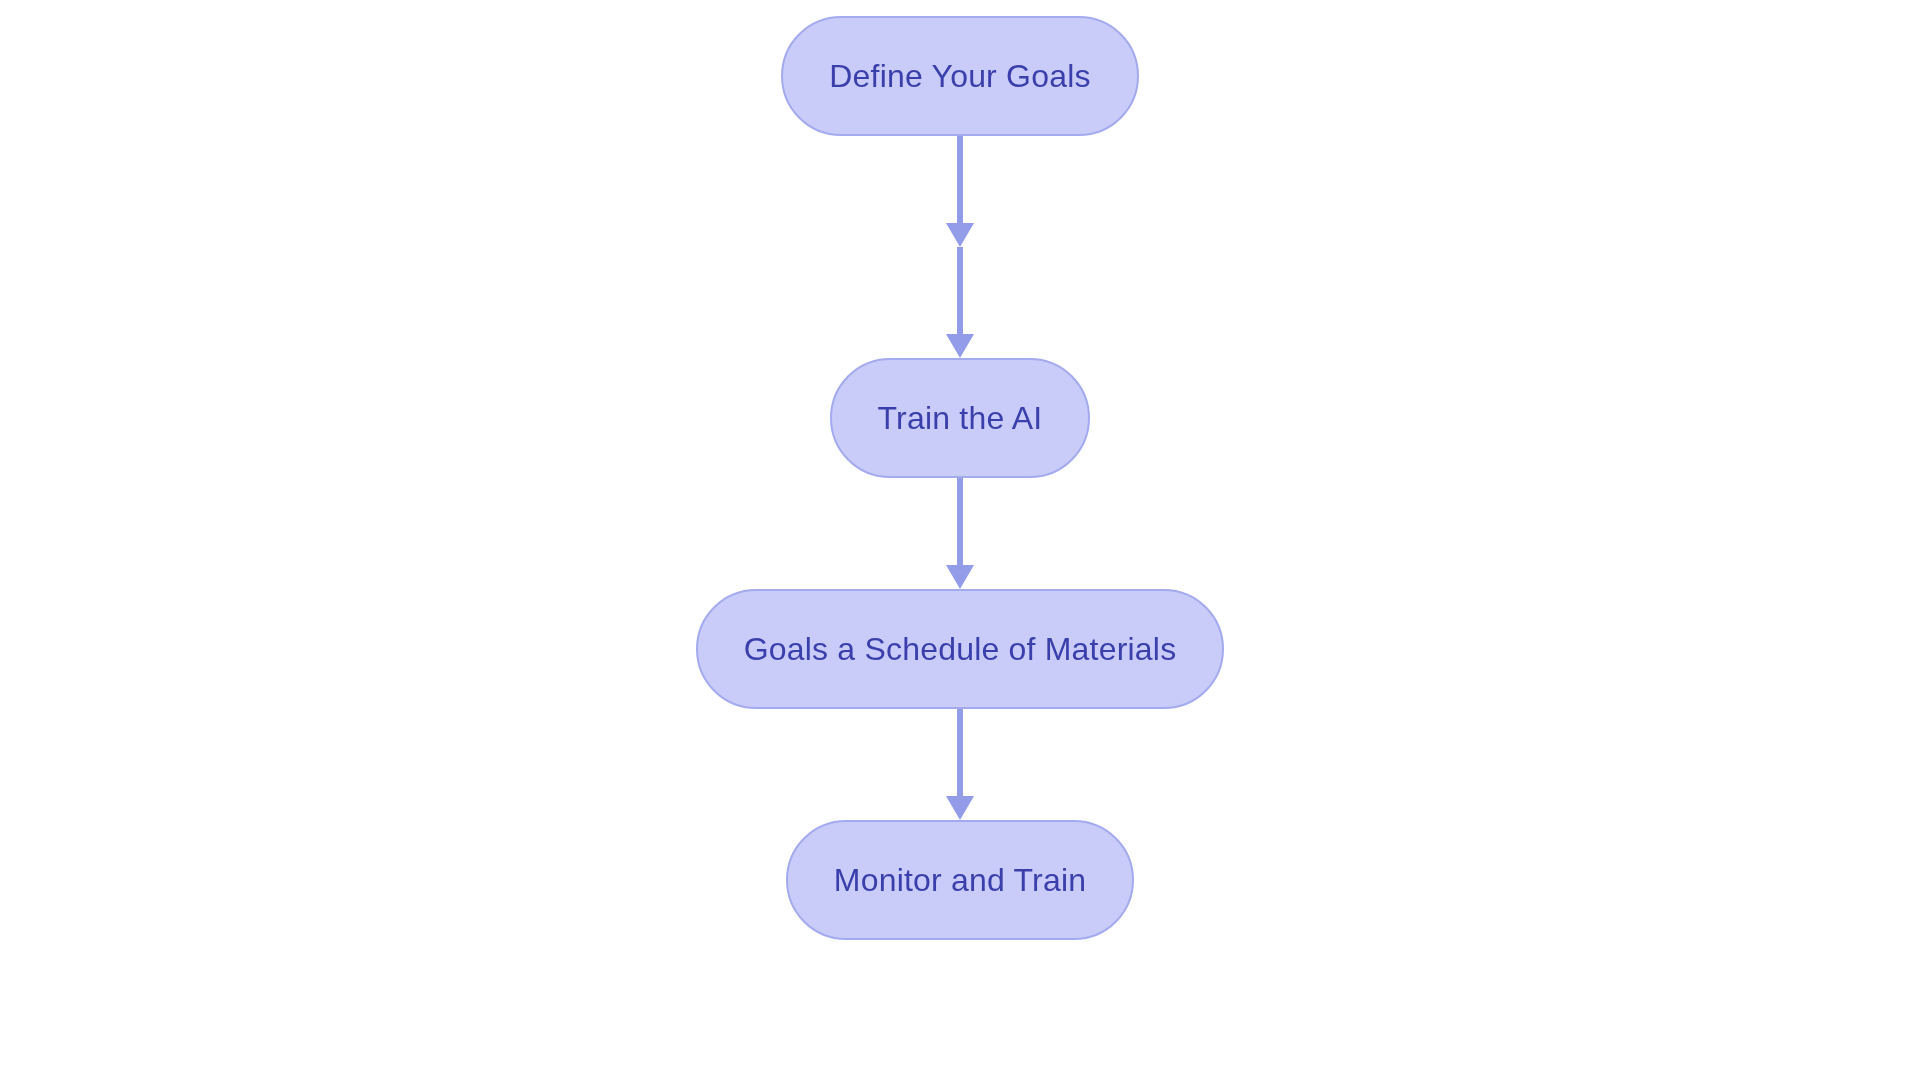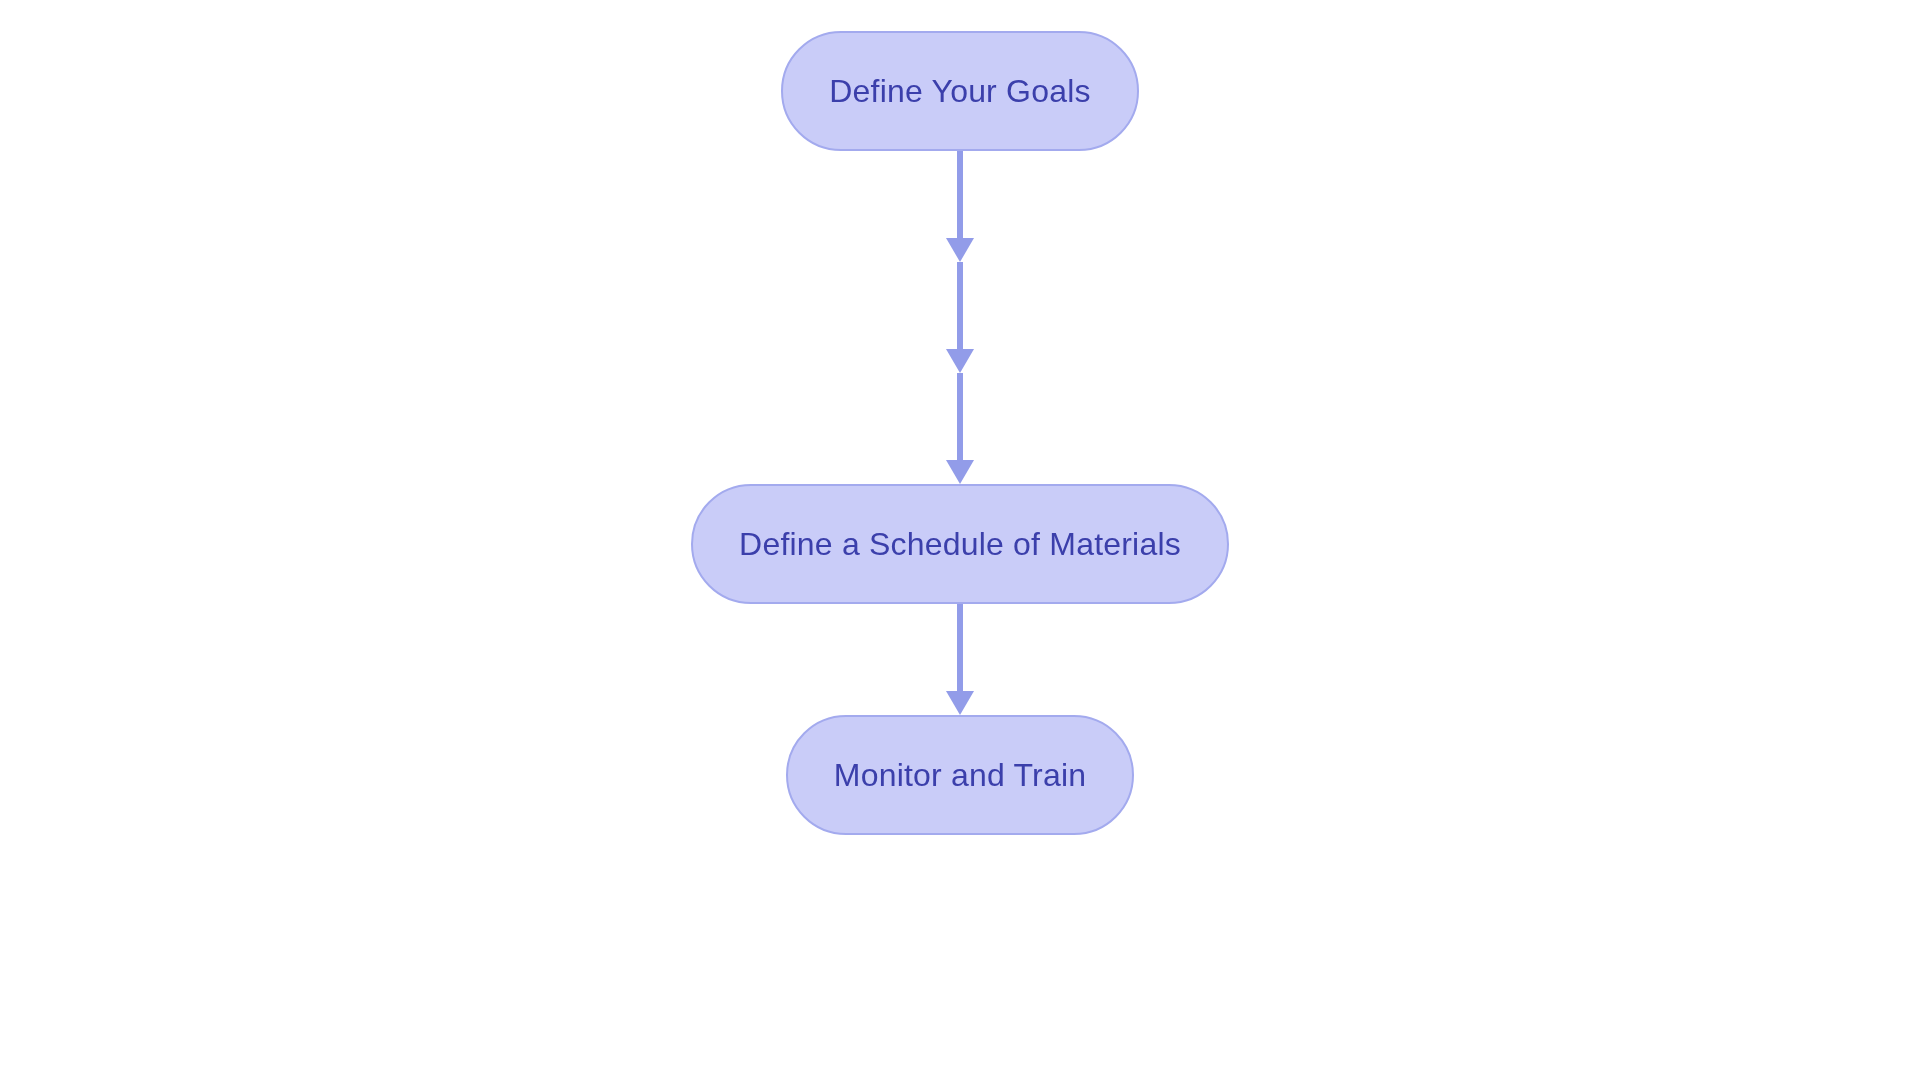--- a/index.html
+++ b/index.html
@@ -16,21 +16,21 @@
     background: var(--bg);
     overflow: hidden;
     font-family: "Liberation Sans", sans-serif;
   }
   .canvas {
     width: 1920px;
     height: 1083px;
     display: flex;
     flex-direction: column;
     align-items: center;
-    padding-top: 31px;
+    padding-top: 16px;
     background: var(--bg);
   }
   .flow-node {
     height: 120px;
     min-height: 120px;
     border-radius: 60px;
     background: var(--node-fill);
     border: 2px solid var(--node-border);
     color: var(--node-text);
     font-size: 32px;
@@ -69,26 +69,29 @@
       <span>Define Your Goals</span>
     </div>
     <div class="flow-arrow">
       <div class="stem"></div>
       <div class="head"></div>
     </div>
     <div class="flow-arrow">
       <div class="stem"></div>
       <div class="head"></div>
     </div>
+    <div class="flow-node">
+      <span>Train the AI</span>
+    </div>
     <div class="flow-arrow">
       <div class="stem"></div>
       <div class="head"></div>
     </div>
     <div class="flow-node">
-      <span>Define a Schedule of Materials</span>
+      <span>Goals a Schedule of Materials</span>
     </div>
     <div class="flow-arrow">
       <div class="stem"></div>
       <div class="head"></div>
     </div>
     <div class="flow-node">
       <span>Monitor and Train</span>
     </div>
   </div>
 

